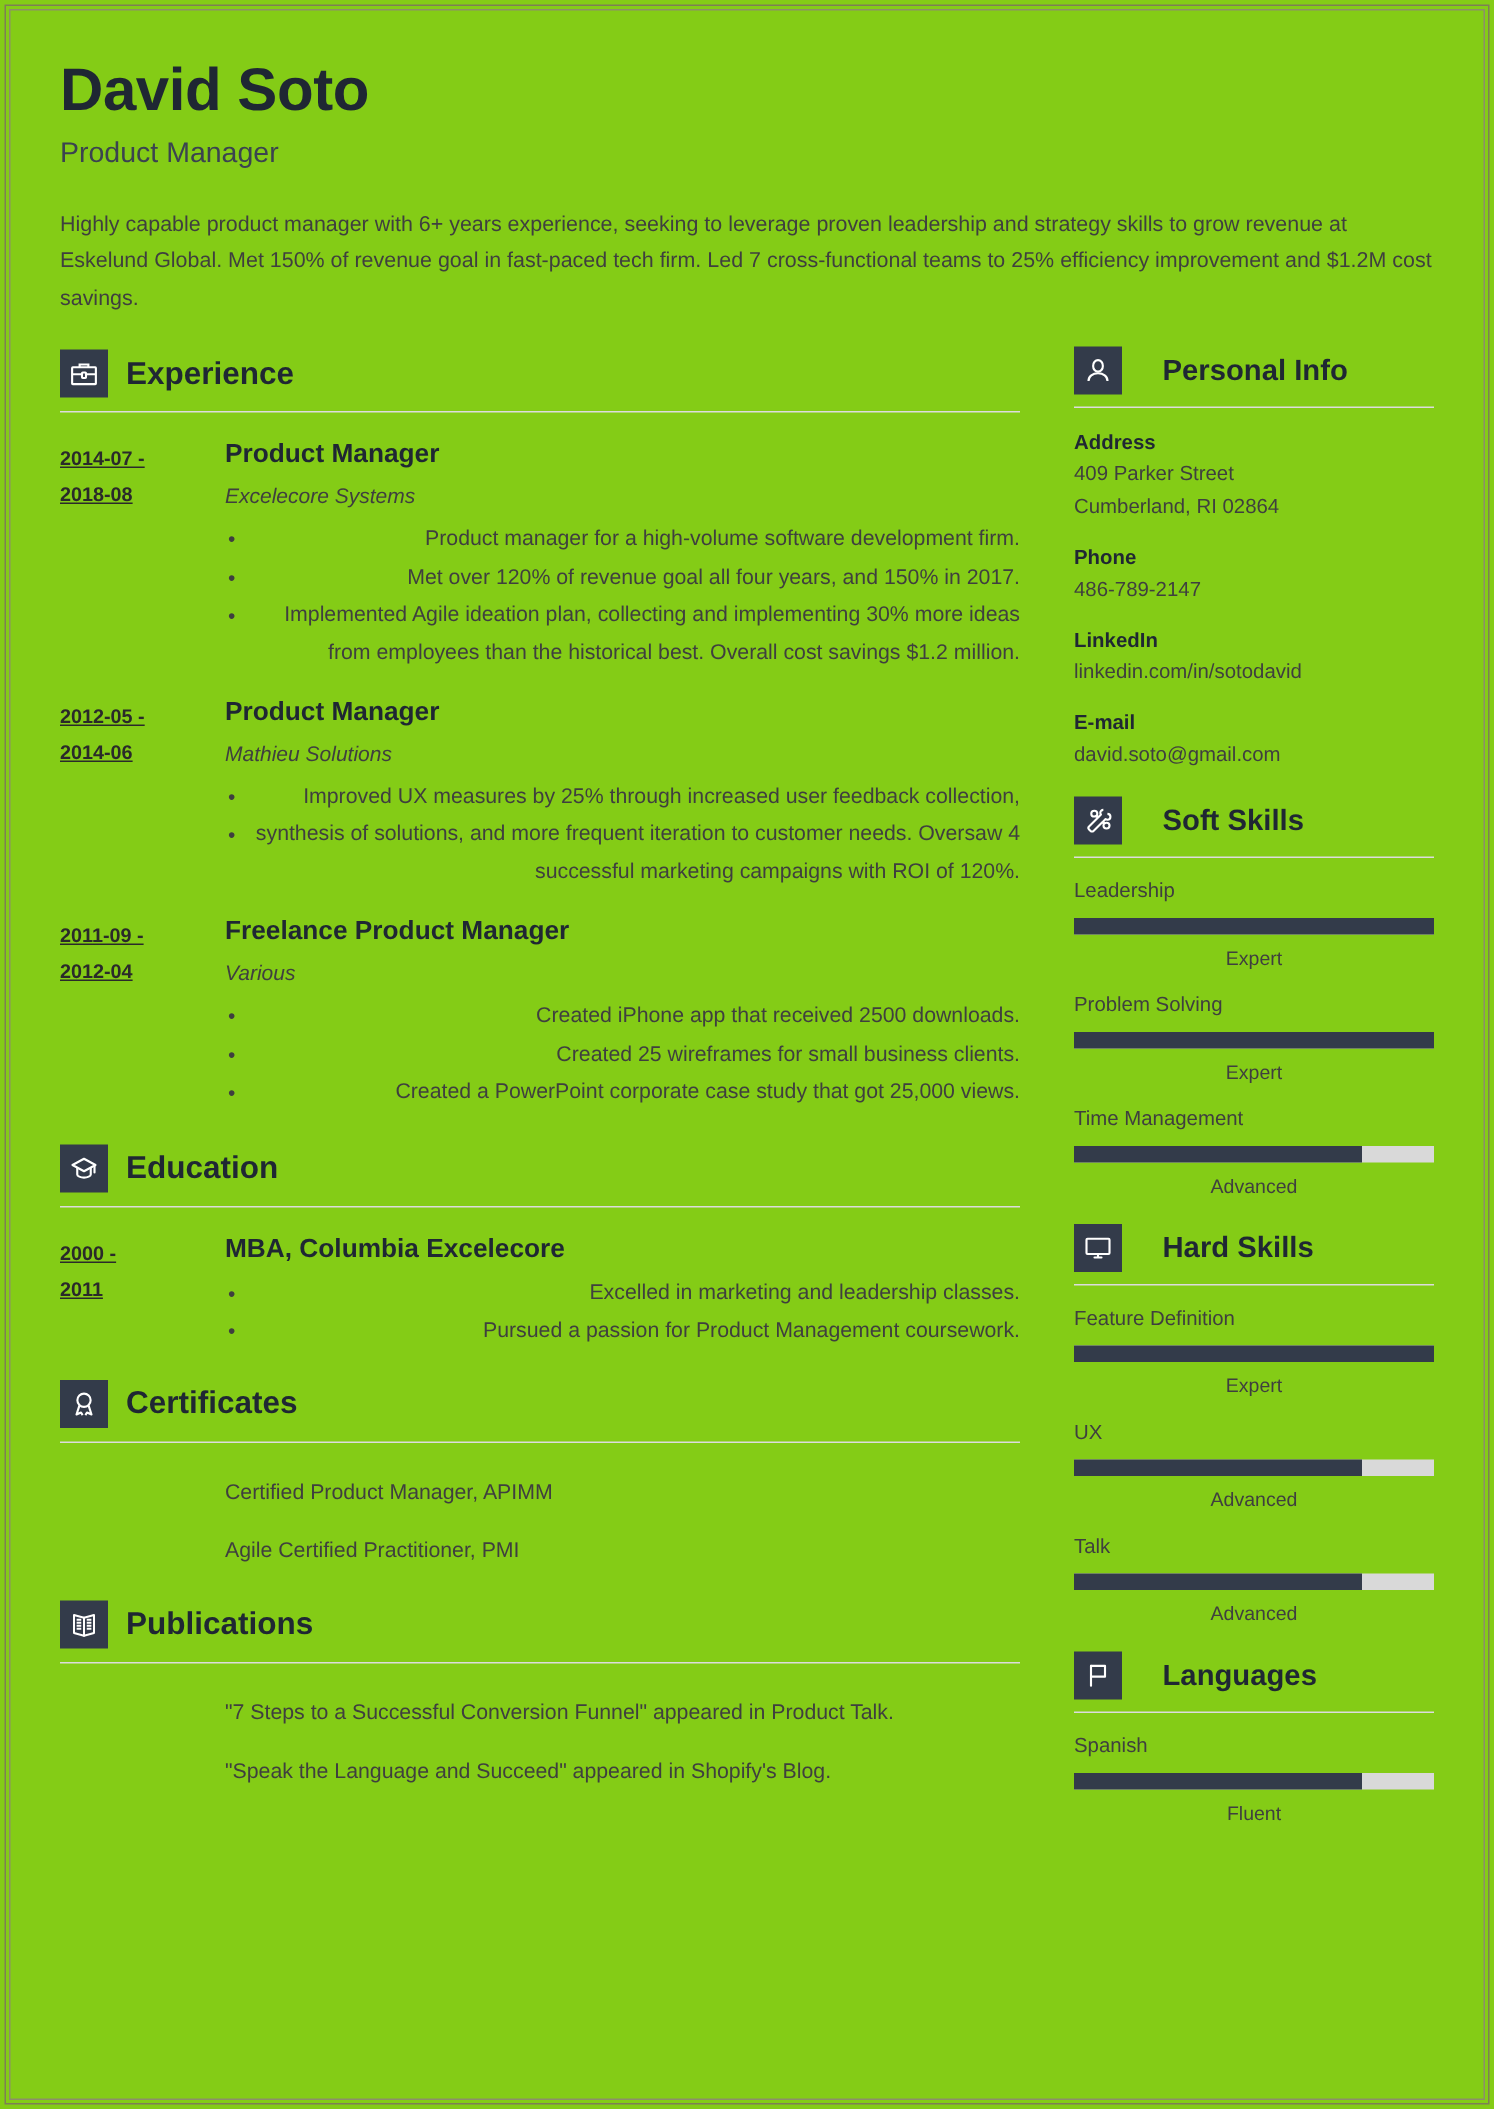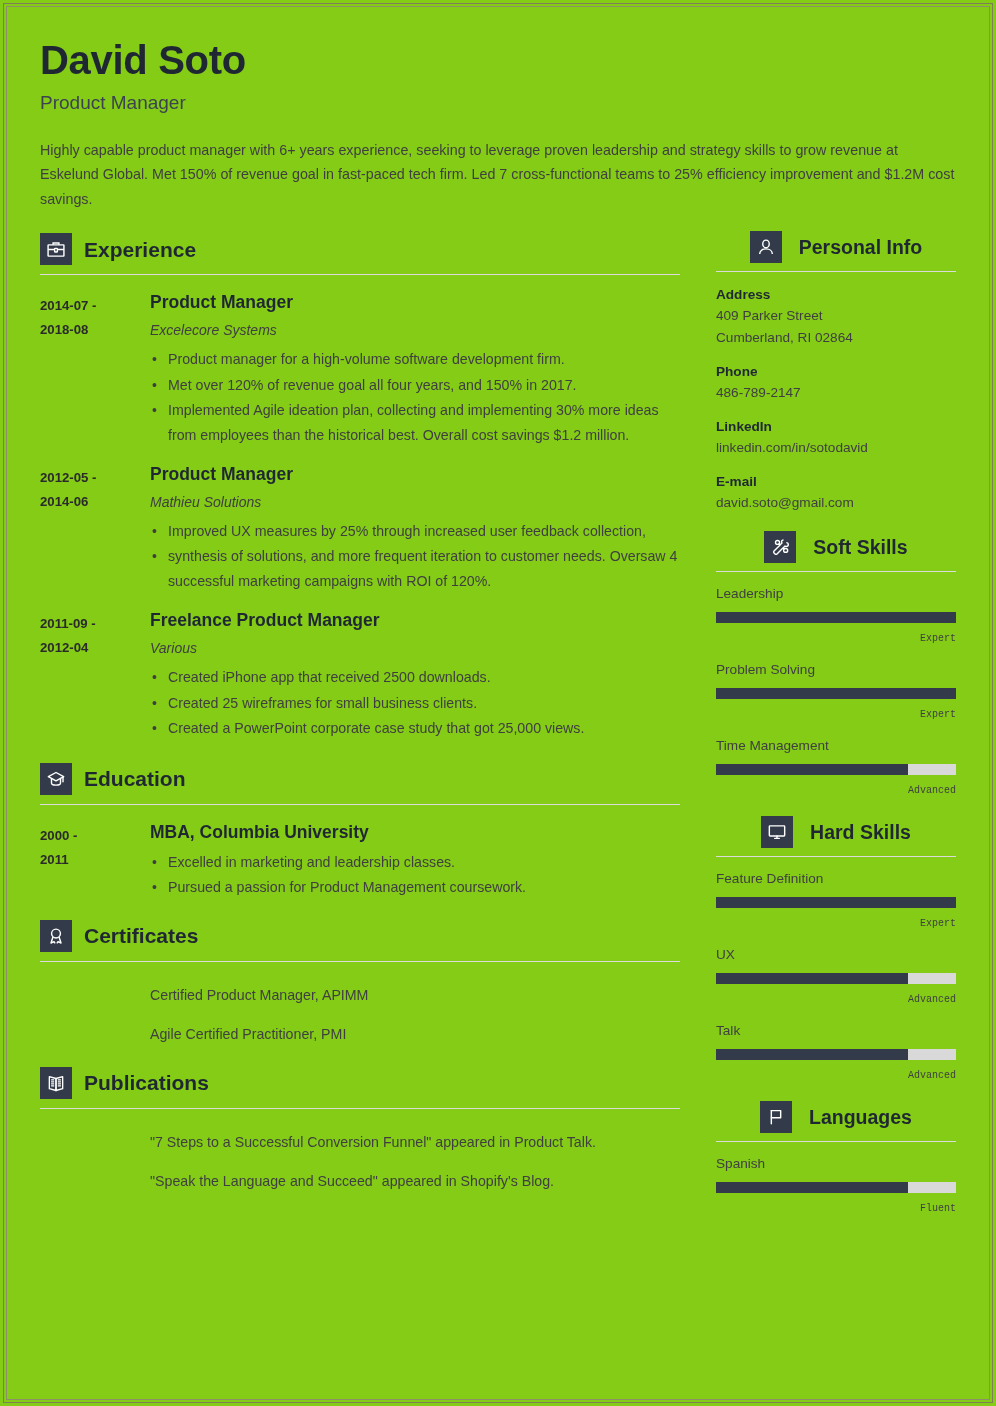--- a/index.html
+++ b/index.html
@@ -117,20 +117,21 @@
     display: flex;
     margin-top: 17px;
   }
   .entry-date {
     flex: 0 0 110px;
     font-size: 13.2px;
     font-weight: bold;
     color: #2a2a2a;
     line-height: 24px;
     padding-top: 2px;
+    text-decoration: underline;
   }
   .entry-date .dline { display: block; }
   .entry-body { flex: 1 1 auto; }
   .entry-role {
     font-size: 17.5px;
     font-weight: bold;
     color: #1f2733;
     line-height: 1.2;
     margin: 0;
   }
@@ -138,20 +139,21 @@
     font-size: 14px;
     font-style: italic;
     color: #3f3f3f;
     margin: 9px 0 0 0;
     line-height: 1.2;
   }
   ul.bullets {
     list-style: none;
     margin: 8px 0 0 0;
     padding: 0;
+    text-align: right;
   }
   ul.bullets li {
     position: relative;
     font-size: 14.2px;
     line-height: 24.5px;
     color: #3f3f3f;
     padding-left: 18px;
     margin-top: 1px;
   }
   ul.bullets li::before {
@@ -173,22 +175,21 @@
     margin-top: 14px;
   }
   .simple-entry + .simple-entry { margin-top: 14px; }
 
   
   .side-section { margin-top: 0; }
   .side-section + .side-section { margin-top: 14px; }
   .side-head {
     display: flex;
     align-items: center;
-    gap: 17px;
-    justify-content: center;
+    gap: 27px;
   }
   .side-title {
     font-size: 19.5px;
     font-weight: bold;
     color: #1f2733;
     line-height: 1;
   }
   .side-rule {
     border-bottom: 1px solid #dcdcdc;
     margin-top: 8px;
@@ -218,26 +219,25 @@
     background: #d9d9d9;
     margin-top: 9px;
     width: 240px;
   }
   .bar-fill {
     position: absolute;
     left: 0; top: 0; bottom: 0;
     background: #333b4a;
   }
   .skill-level {
-    font-size: 10px;
-    color: #3f3f3f;
-    text-align: right;
+    font-size: 13px;
+    color: #3f3f3f;
+    text-align: center;
     margin-top: 7px;
     line-height: 18px;
-    font-family: Liberation Mono, monospace;
   }
 </style>
 </head>
 <body>
 
 <div class="page">
   <div class="page-frame-outer"></div>
   <div class="page-frame-inner"></div>
 
   <div class="sheet">
@@ -326,21 +326,21 @@
             <span class="sec-title">Education</span>
           </div>
           <div class="sec-rule"></div>
 
           <div class="entry">
             <div class="entry-date">
               <span class="dline">2000 -</span>
               <span class="dline">2011</span>
             </div>
             <div class="entry-body">
-              <div class="entry-role">MBA, Columbia University</div>
+              <div class="entry-role">MBA, Columbia Excelecore</div>
               <ul class="bullets" style="margin-top:7px;">
                 <li>Excelled in marketing and leadership classes.</li>
                 <li>Pursued a passion for Product Management coursework.</li>
               </ul>
             </div>
           </div>
         </div>
 
         <div class="section" style="margin-top:20px;">
           <div class="section-head">

